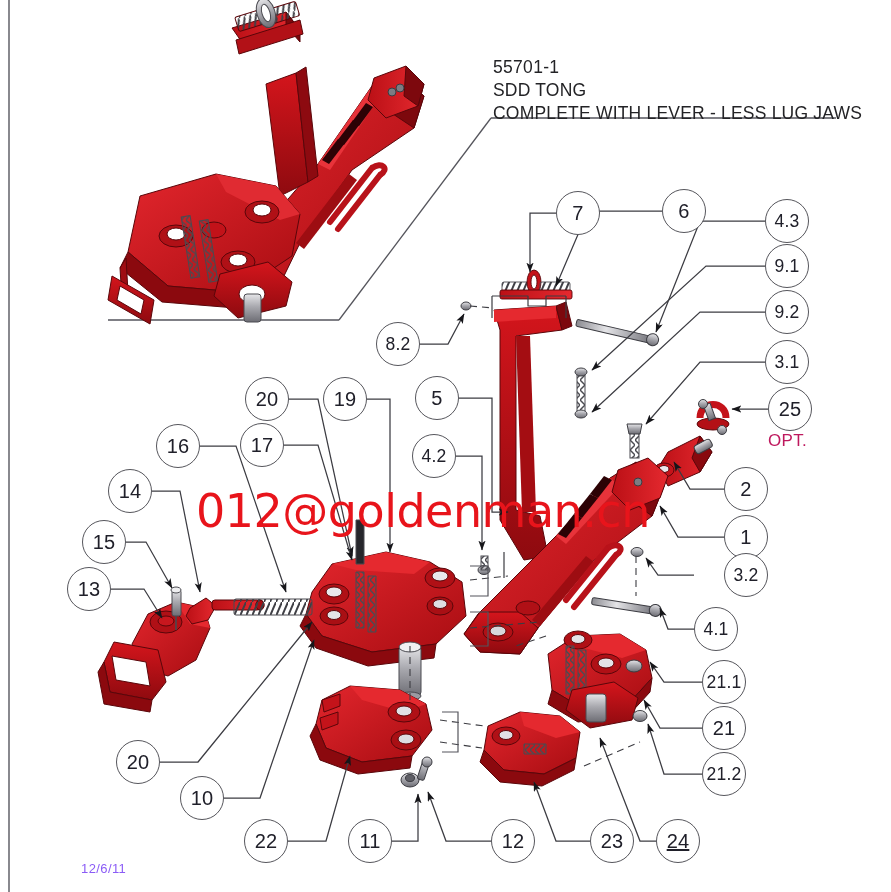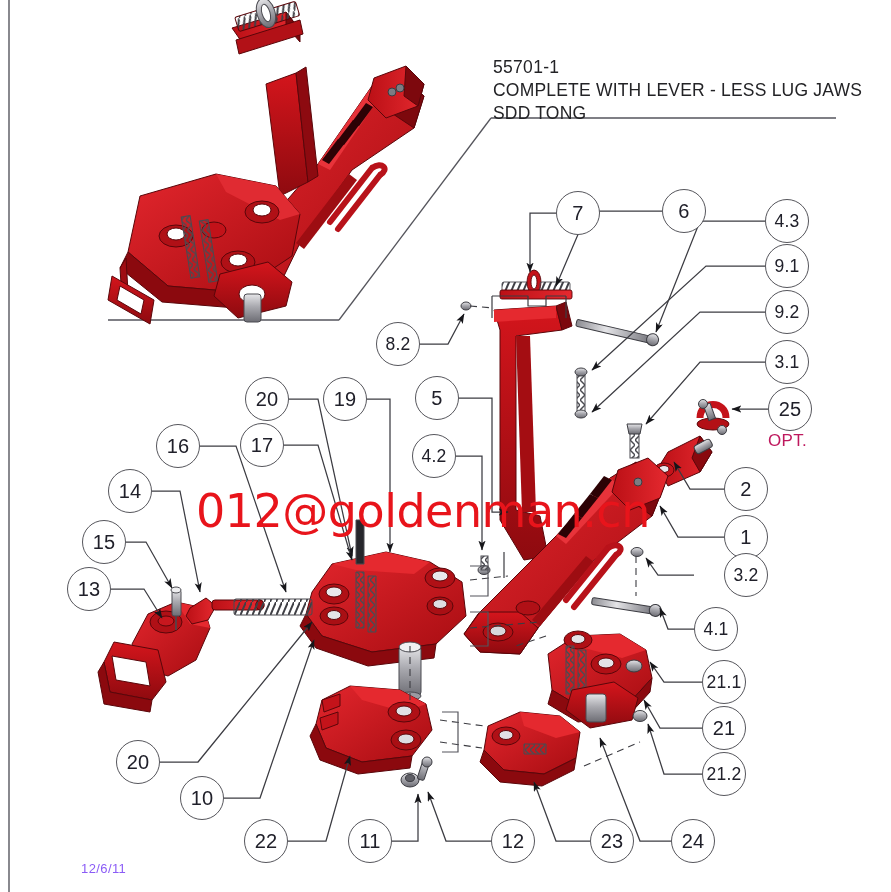--- a/index.html
+++ b/index.html
@@ -469,22 +469,22 @@
       <path d="M590,841 L556,841 L534,782"></path>
 
       <path d="M671,841 L640,841 L600,738"></path>
     </g>
   </svg>
 
   <div class="watermark">012@goldenman.cn</div>
 
   <div class="title-block">
     <div class="tl-part">55701-1</div>
+    <div>SDD TONG</div>
     <div>COMPLETE WITH LEVER - LESS LUG JAWS</div>
-    <div>SDD TONG</div>
   </div>
 
   <div class="date-stamp">12/6/11</div>
 
   <div class="opt-label" id="opt-note" style="left: 768px; top: 431px;">OPT.</div>
 
   <div id="balloon-layer">
       <div class="balloon" style="left: 578px; top: 213px;">
         <span>7</span>
       </div>
@@ -568,18 +568,18 @@
       </div>
       <div class="balloon" style="left: 370px; top: 841px;">
         <span>11</span>
       </div>
       <div class="balloon" style="left: 513px; top: 841px;">
         <span>12</span>
       </div>
       <div class="balloon" style="left: 612px; top: 841px;">
         <span>23</span>
       </div>
-      <div class="balloon" style="left: 693px; top: 841px;">
+      <div class="balloon" style="left: 678px; top: 841px; text-decoration: underline;">
         <span>24</span>
       </div>
     </div>
 
 </div>
 
 </body></html>

